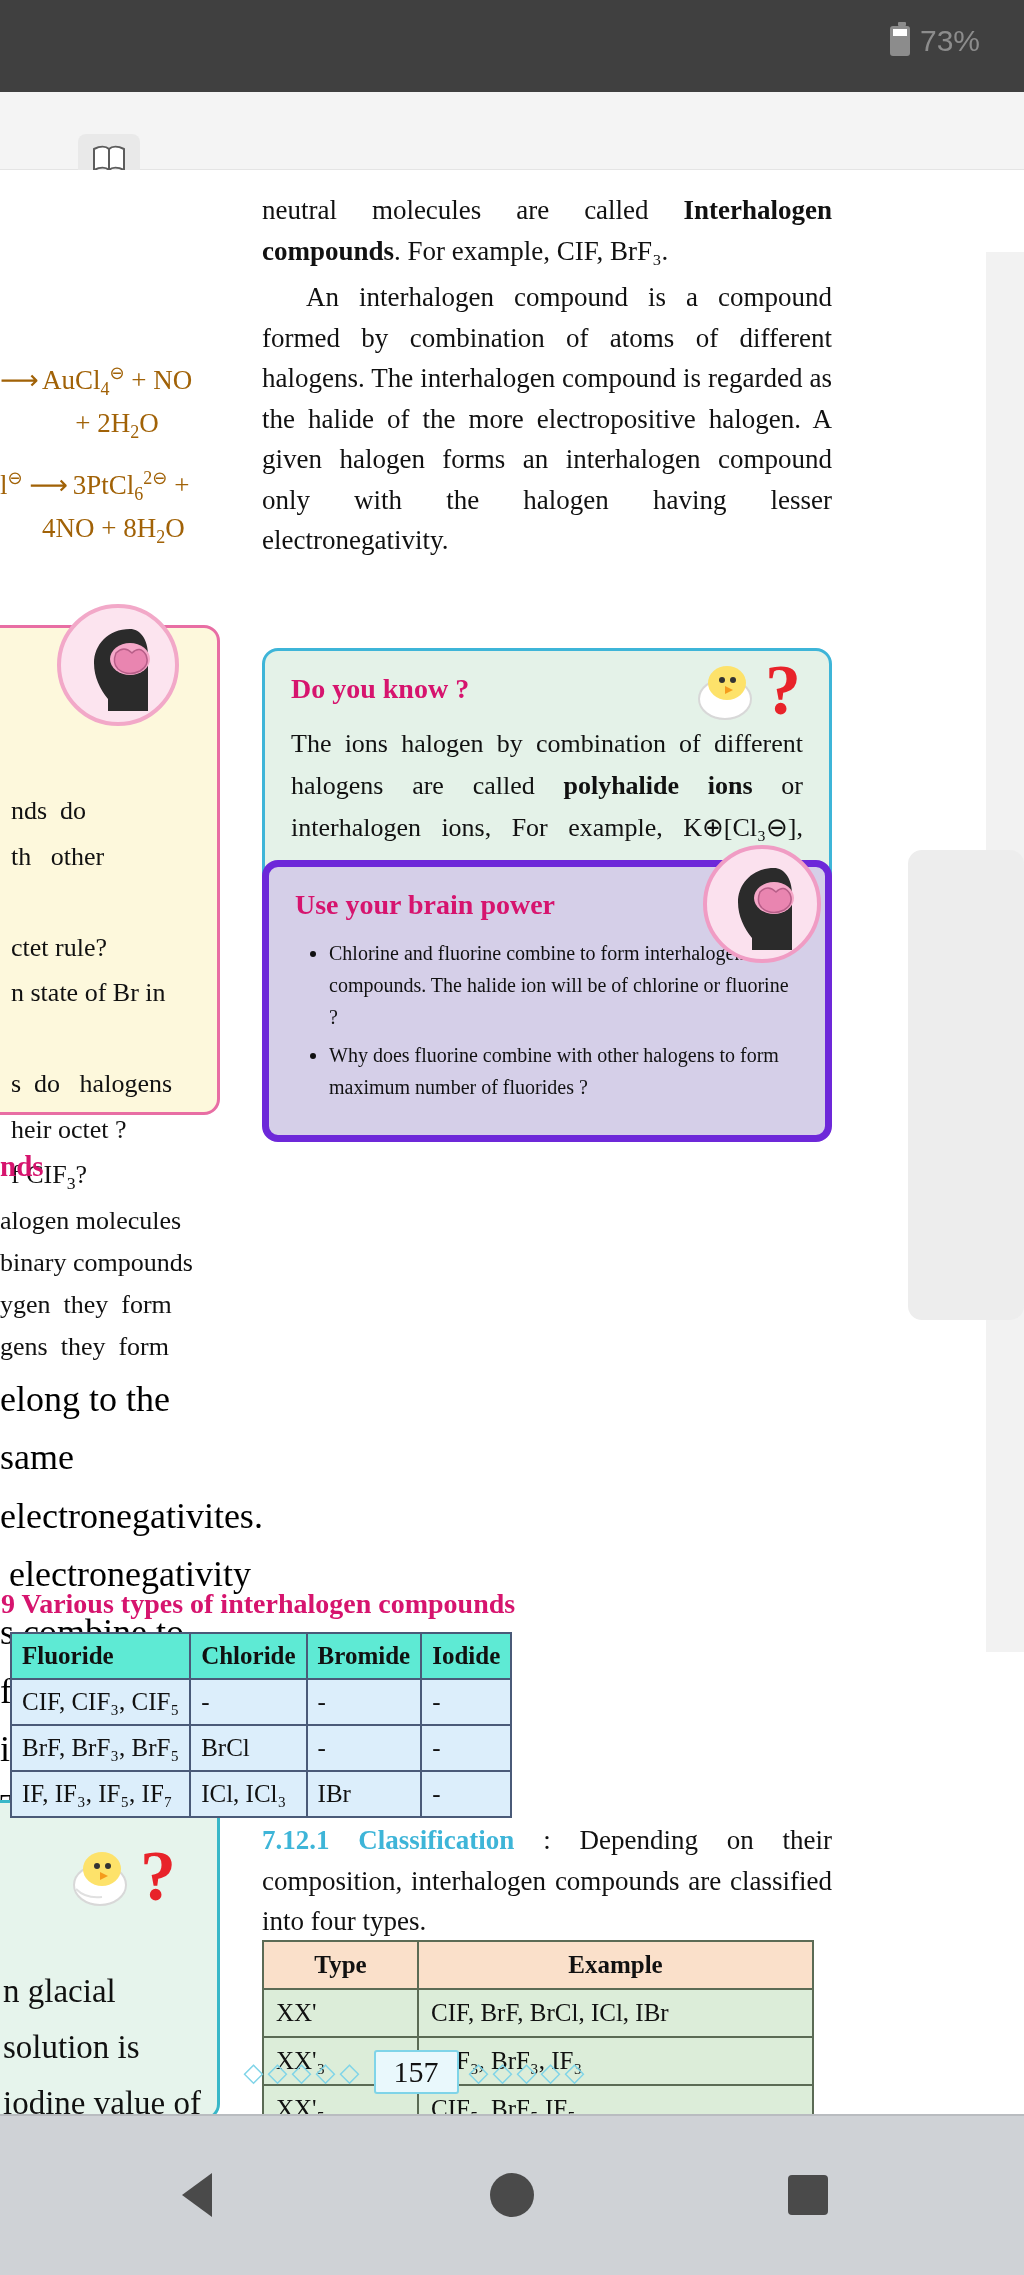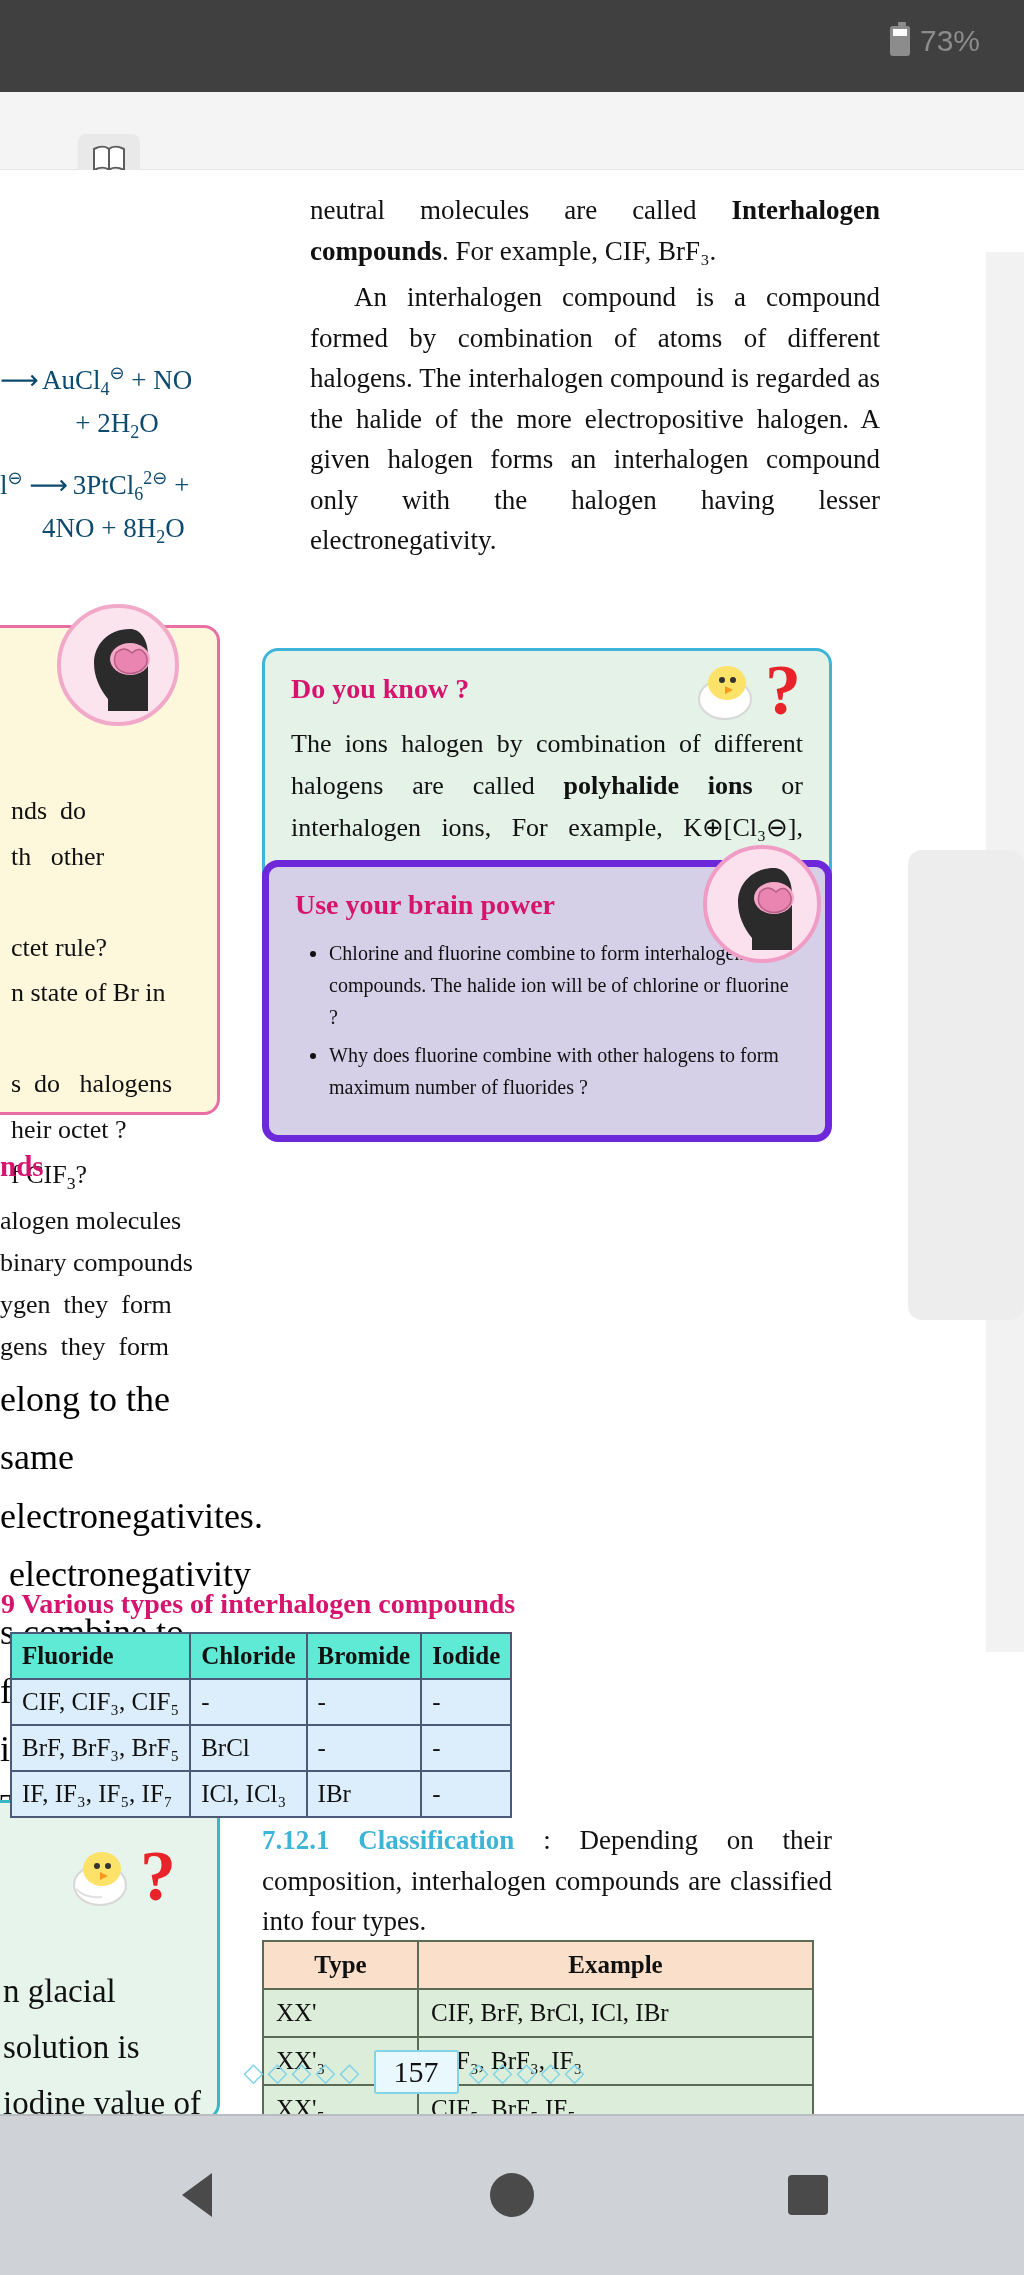--- a/index.html
+++ b/index.html
@@ -51,21 +51,21 @@
     background:#f2f2f2;
   }
   .gutter-card {
     position:absolute; left:908px; top:680px; width:116px; height:470px;
     background:#ededed; border-radius:14px;
   }
   
   .leftcol {
     position:absolute; left:0; top:190px; width:248px;
   }
-  .eqn { font-size:27px; color:#0c4a6e; line-height:1.5; }
+  .eqn { font-size:27px; color:#a16207; line-height:1.5; }
   .eqn .sub { font-size:18px; vertical-align:sub; }
   .eqn .sup { font-size:18px; vertical-align:super; }
   .arrow { letter-spacing:-2px; }
   
   .yellowbox {
     position:absolute; left:-40px; top:455px; width:260px; height:490px;
     background:#fdf8dc; border:3px solid #e86ea4; border-radius:16px;
   }
   .yellowbox .txt {
     position:absolute; left:48px; top:160px; width:210px;
@@ -97,21 +97,21 @@
     position:absolute; left:60px; top:160px; width:215px;
     font-size:33px; line-height:1.7; color:#111;
   }
   .chick-circle {
     position:absolute; left:118px; top:18px; width:120px; height:110px;
     display:flex; align-items:center; justify-content:center;
   }
   .qmark { color:#e8232a; font-size:72px; font-weight:bold; font-family:"Liberation Serif",serif; }
   
   .main {
-    position:absolute; left:262px; top:20px; width:570px;margin-left:48px;
+    position:absolute; left:262px; top:20px; width:570px;
   }
   p.body {
     margin:0 0 0 0; font-size:27px; line-height:1.5; color:#111;
     text-align:justify;
   }
   p.body + p.body { margin-top:6px; }
   .indent { text-indent:44px; }
   b { font-weight:bold; }
   sub { font-size:0.68em; vertical-align:sub; }
   

